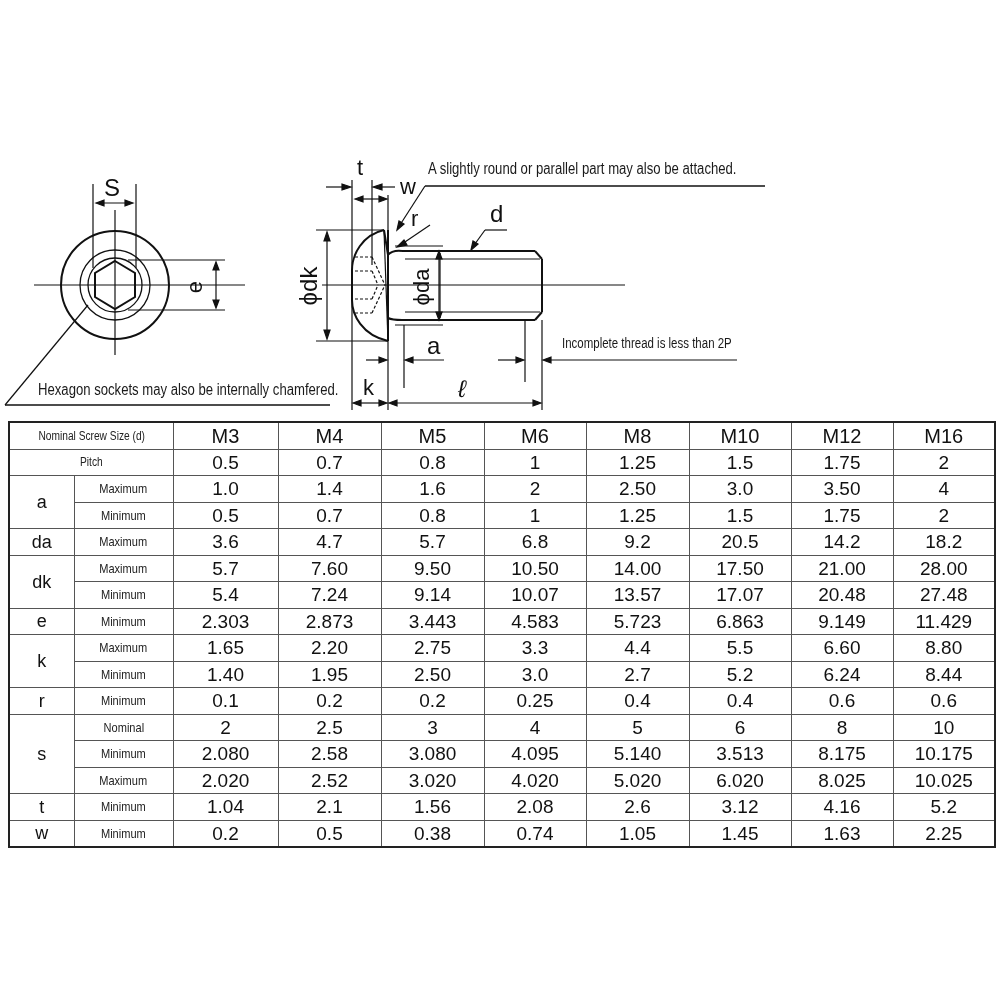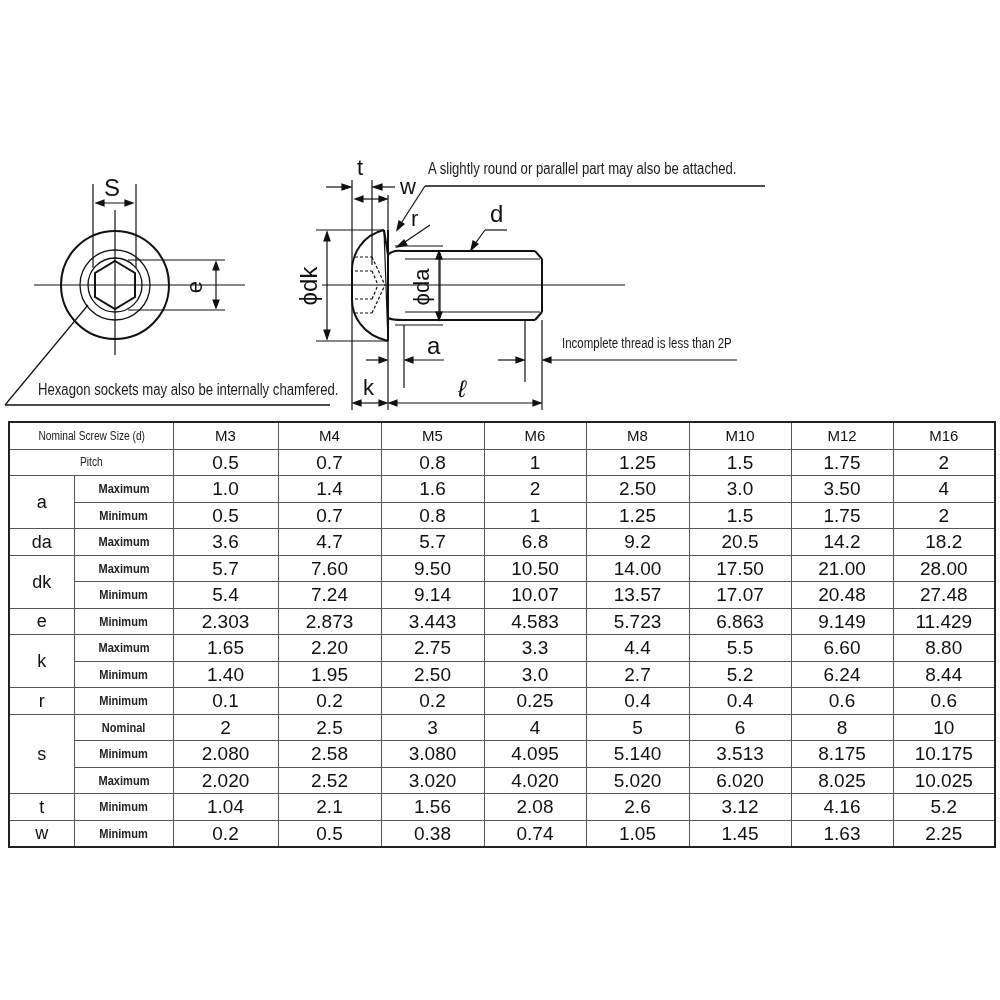--- a/index.html
+++ b/index.html
@@ -4,25 +4,25 @@
 <style>
   html, body { margin:0; padding:0; background:#ffffff; }
   body { width:1000px; height:1000px; position:relative; overflow:hidden; font-family:"Liberation Sans", sans-serif; color:#111; }
   .drawing { position:absolute; left:0; top:0; width:1000px; height:420px; }
   .drawing svg { position:absolute; left:0; top:0; }
   .note { position:absolute; font-family:"Liberation Sans", sans-serif; color:#1a1a1a; white-space:nowrap; transform:scaleX(0.82); transform-origin:left center; }
   .dimlbl { position:absolute; font-family:"Liberation Sans", sans-serif; color:#111; line-height:1; }
 
   table.spec { position:absolute; left:8px; top:421px; width:986px; border-collapse:collapse; border:2px solid #222; table-layout:fixed; }
   table.spec td { border:1.3px solid #555; text-align:center; vertical-align:middle; height:25.5px; padding:0; font-size:19px; color:#111; line-height:1; }
-  table.spec td.sub { font-size:13px; color:#222; transform-origin:center;font-weight:bold; }
+  table.spec td.sub { font-size:13px; color:#222; transform-origin:center; }
   table.spec td.sub span, table.spec td.hdrlabel span { display:inline-block; transform:scaleX(0.85); }
   table.spec td.hdrlabel { font-size:12px; color:#222; }
   table.spec td.param { font-size:18px; }
-  table.spec td.size { font-size:15px; }
+  table.spec td.size { font-size:20px; }
 </style>
 </head>
 <body>
 
 <div class="drawing">
   <svg width="1000" height="420" viewBox="0 0 1000 420">
     <g stroke="#111" fill="none" stroke-width="1.2">
 
       <circle cx="115" cy="285" r="54" stroke-width="2"></circle>
       <circle cx="115" cy="285" r="35" stroke-width="1.3"></circle>

